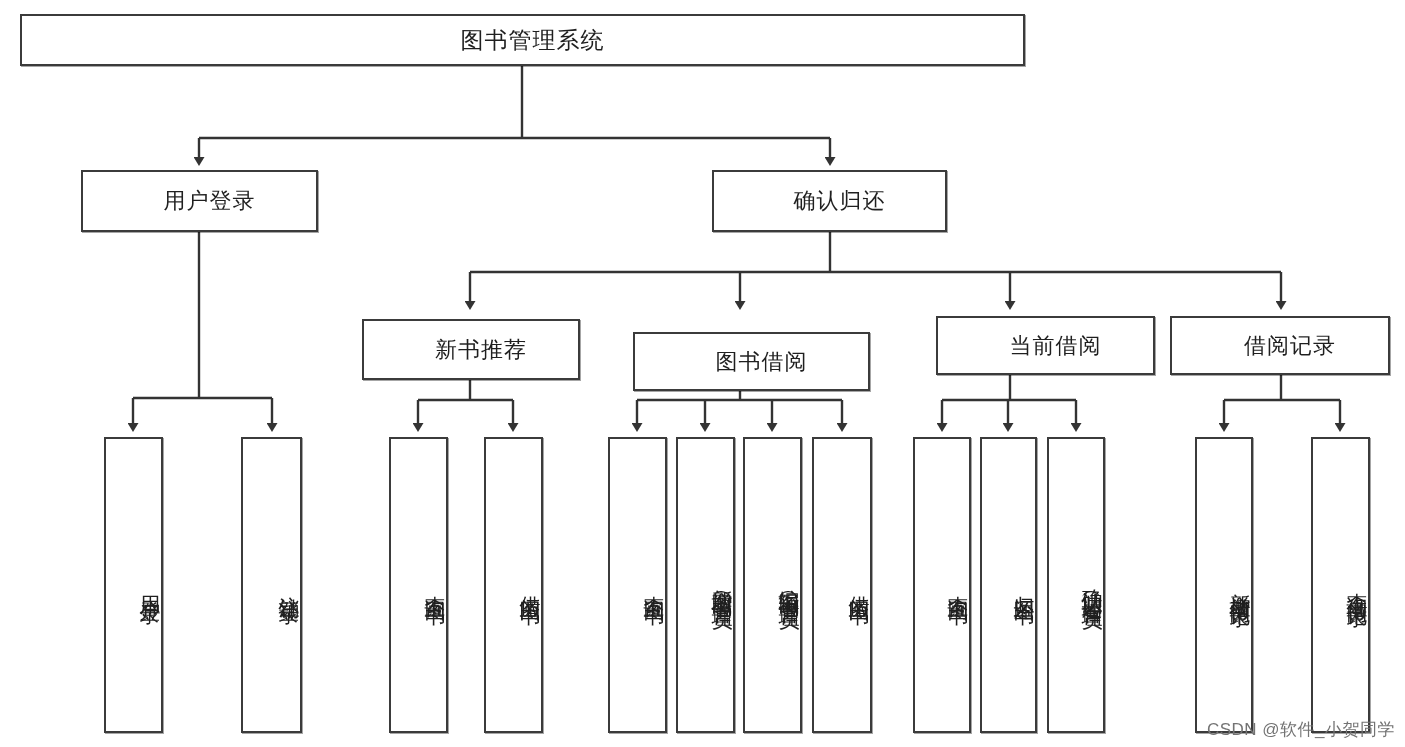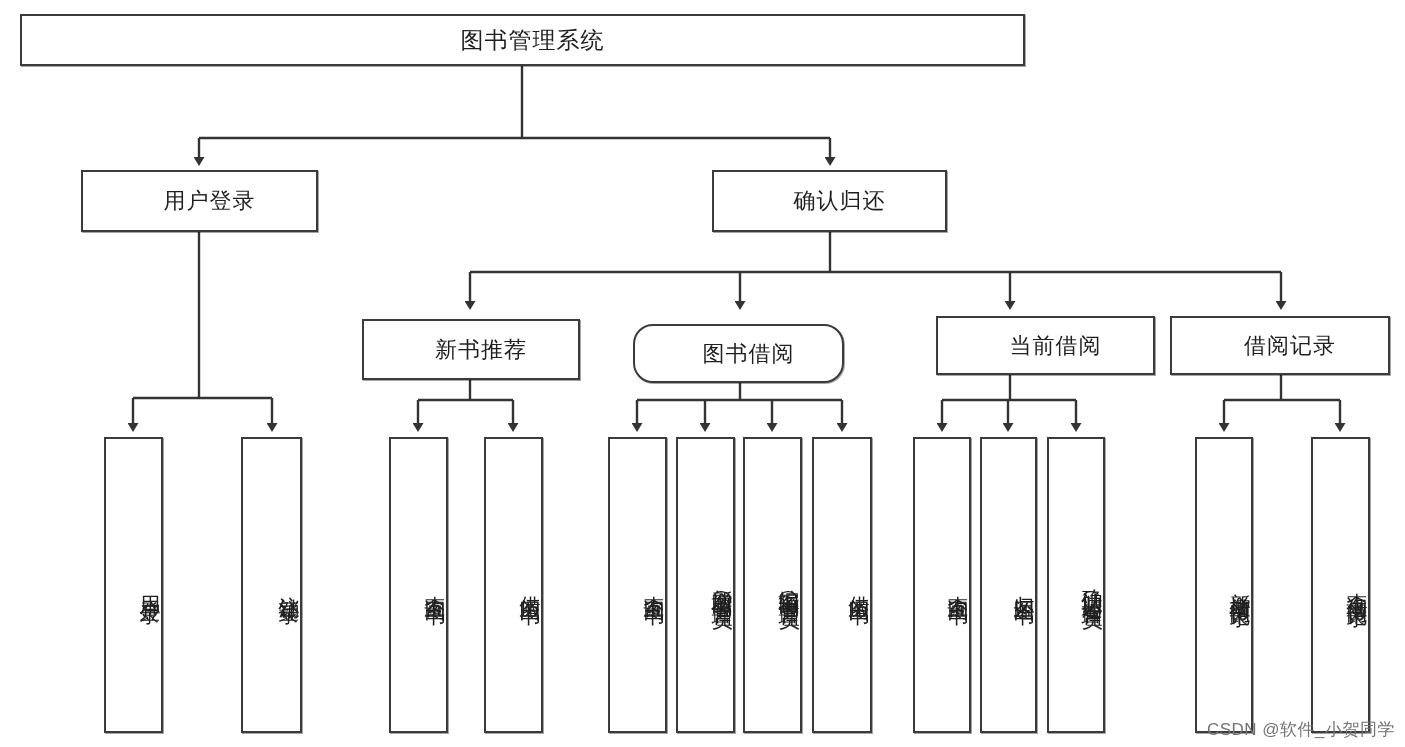--- a/index.html
+++ b/index.html
@@ -132,21 +132,21 @@
   <div class="node h" style="left:81px; top:170px; width:237px; height:62px;">
     <span>用户登录</span>
   </div>
   <div class="node h" style="left:712px; top:170px; width:235px; height:62px;">
     <span>确认归还</span>
   </div>
 
   <div class="node h" style="left:362px; top:319px; width:218px; height:61px;">
     <span>新书推荐</span>
   </div>
-  <div class="node h" style="left:633px; top:324px; width:211px; height:59px;border-radius:20px;">
+  <div class="node h" style="left:633px; top:332px; width:237px; height:59px;">
     <span>图书借阅</span>
   </div>
   <div class="node h" style="left:901px; top:316px; width:219px; height:59px;margin-left:35px;">
     <span>当前借阅</span>
   </div>
   <div class="node h" style="left:1170px; top:316px; width:220px; height:59px;">
     <span>借阅记录</span>
   </div>
 
   <div class="node v" style="left:104px; top:437px; width:59px; height:296px;">

